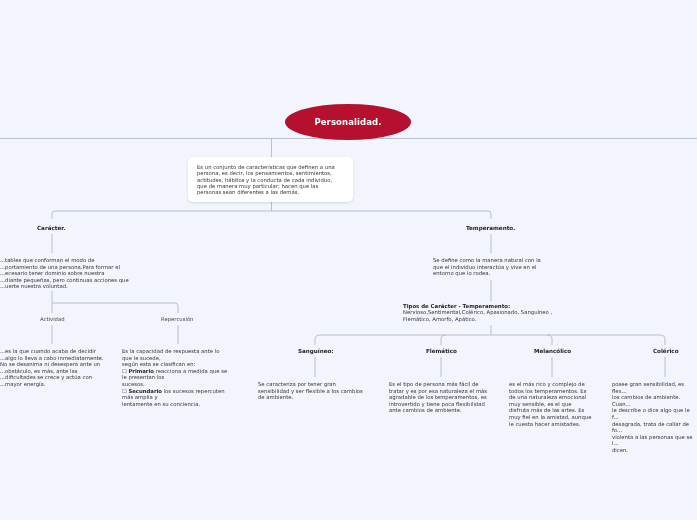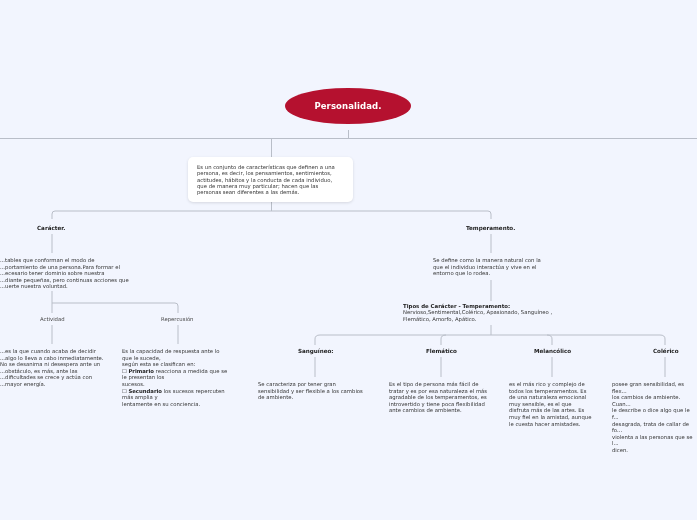--- a/index.html
+++ b/index.html
@@ -4,21 +4,21 @@
 <style>
   html, body { margin:0; padding:0; }
   body {
     width:697px; height:520px; overflow:hidden; position:relative;
     background:#f2f5fe;
     font-family:"DejaVu Sans", sans-serif;
     color:#333;
   }
   svg.lines { position:absolute; left:0; top:0; width:697px; height:520px; }
   .root {
-    position:absolute; left:285px; top:88px; width:126px; height:36px;
+    position:absolute; left:285px; top:104px; width:126px; height:36px;
     background:#b5112f; border-radius:50%;
     display:flex; align-items:center; justify-content:center;
     color:#fff; font-weight:bold; font-size:8.5px; letter-spacing:0.1px;
   }
   .card {
     position:absolute; left:188px; top:157px; width:165px; height:45px;
     background:#fff; border-radius:5px;
     box-shadow:0 1px 3px rgba(0,0,0,0.12);
     font-size:5.3px; line-height:6.3px; padding:7px 0 0 9px; box-sizing:border-box;
     white-space:pre-line; color:#333;

